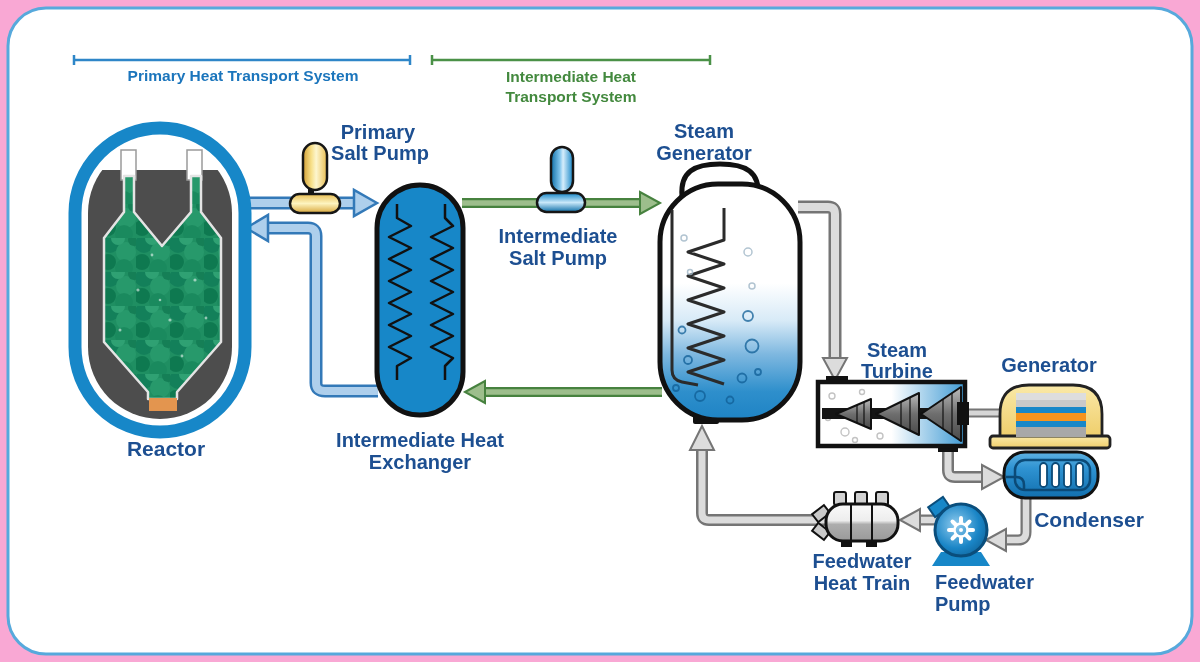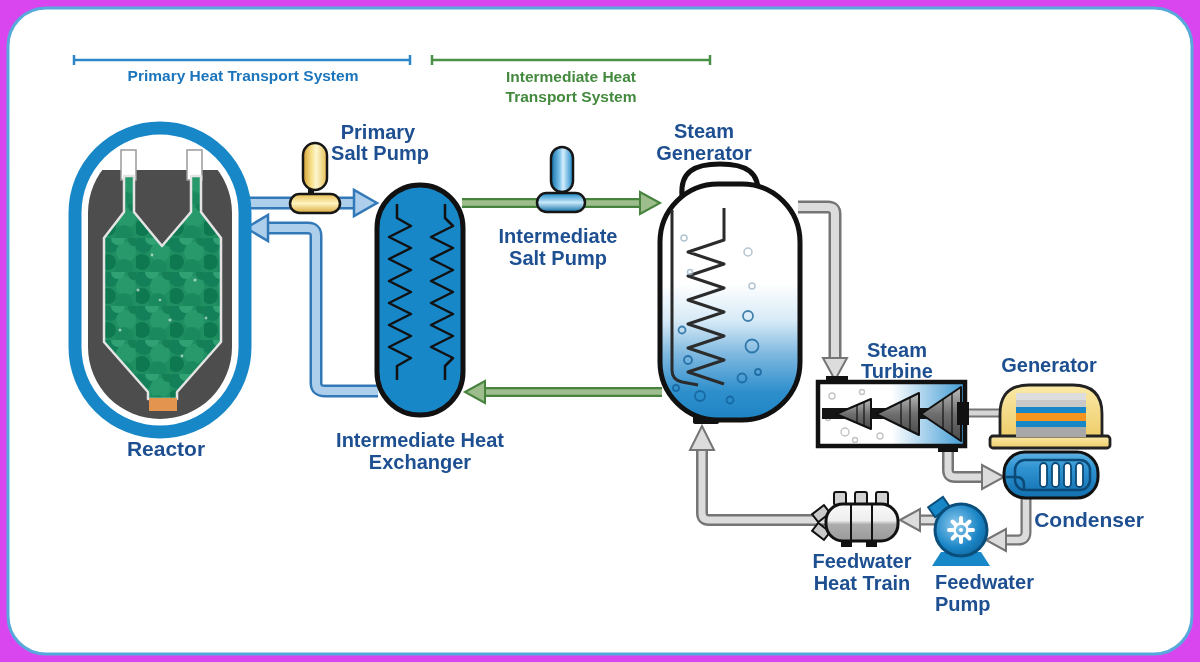--- a/index.html
+++ b/index.html
@@ -1,17 +1,17 @@
 <!DOCTYPE html>
 <html><head>
 <meta charset="utf-8">
 <title>Diagram</title>
 <style>
   html,body{margin:0;padding:0;background:#ffffff;}
-  .stage{width:1200px;height:662px;position:relative;background:#d946ef;}
+  .stage{width:1200px;height:662px;position:relative;background:#f9a8d4;}
   svg{display:block;}
   text{font-family:"Liberation Sans",sans-serif;font-weight:bold;fill:#1D4F91;}
   .lbl{font-size:20px;}
   .lbl-big{font-size:21px;}
   .bracket-blue{font-size:15.5px;fill:#1B75BC;}
   .bracket-green{font-size:15.5px;fill:#43893E;}
   .mid{text-anchor:middle;}
 </style>
 </head>
 <body>

